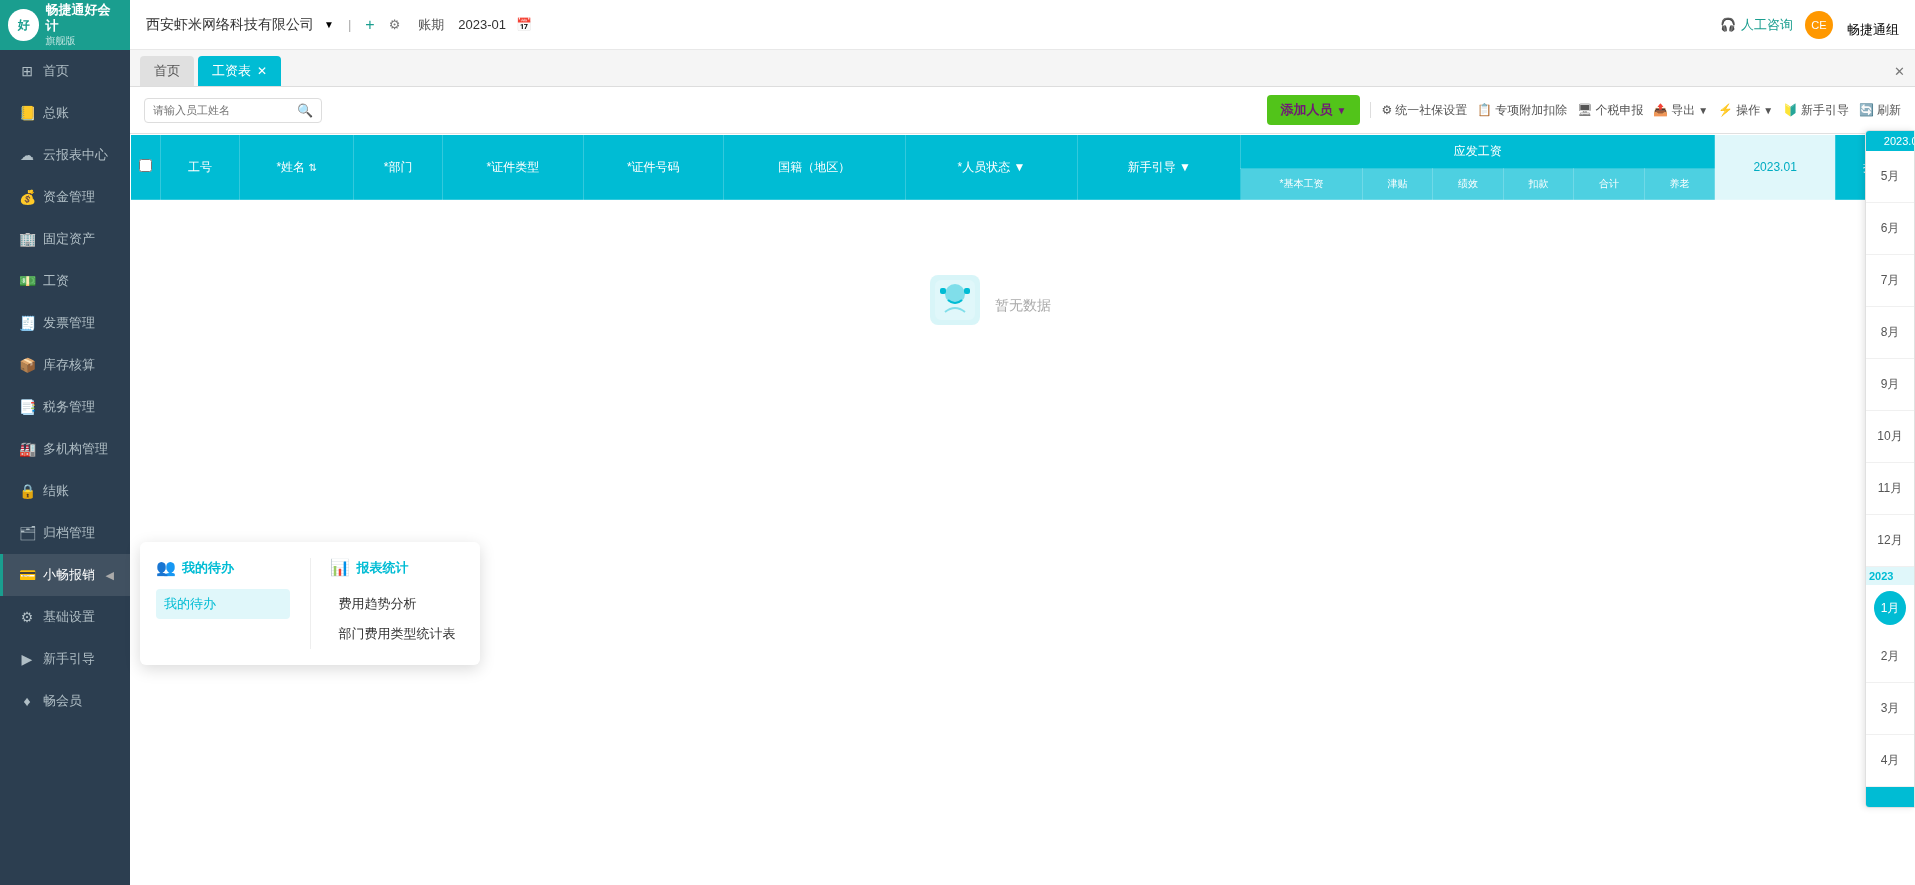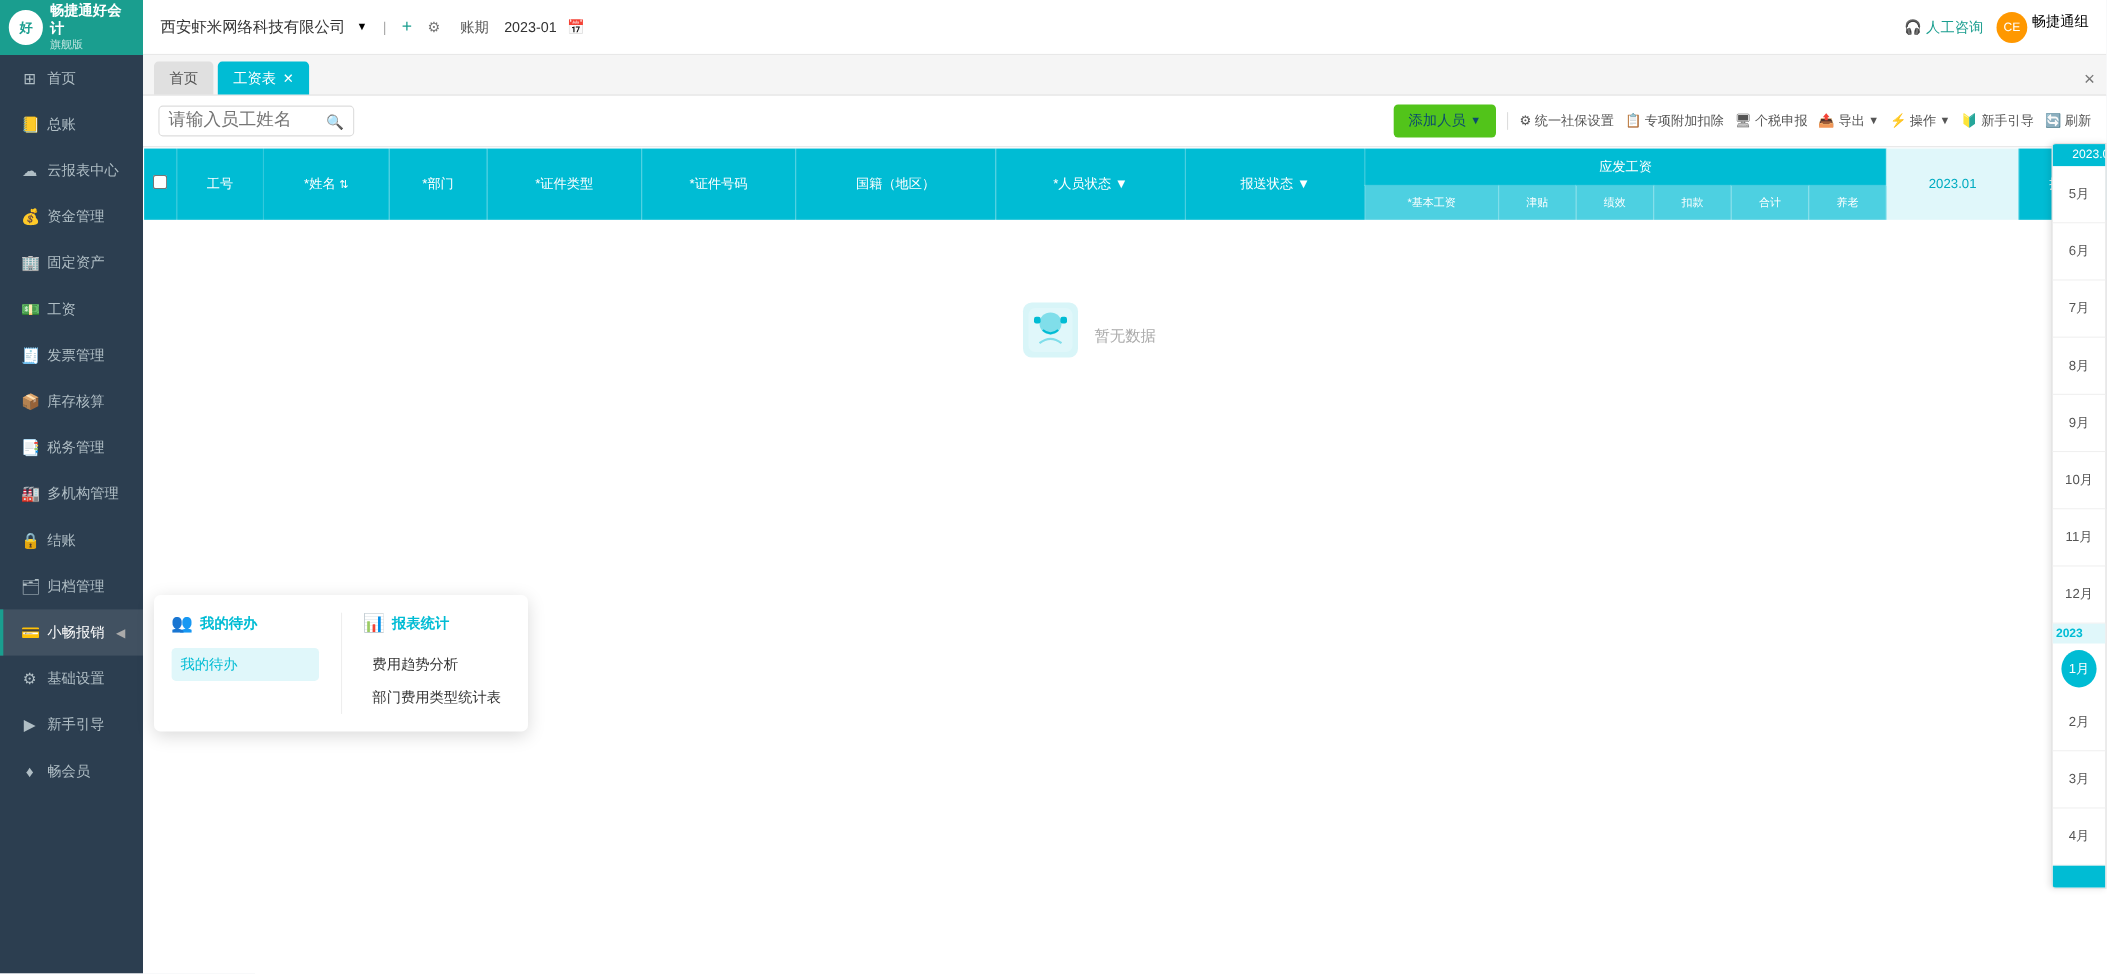--- a/index.html
+++ b/index.html
@@ -47,21 +47,21 @@
     
     .topbar {
       background: white;
       height: 50px;
       display: flex; align-items: center; padding: 0 16px;
       border-bottom: 1px solid #e8e8e8;
       gap: 10px;
     }
     .topbar-right { margin-left: auto; display: flex; align-items: center; gap: 12px; }
     .topbar-service { color: #1a9e8f; font-size: 13px; display: flex; align-items: center; gap: 4px; cursor: pointer; }
-    .topbar-user { display: flex; align-items: flex-start; gap: 4px; font-size: 13px; }
+    .topbar-user { display: flex; align-items: flex-end; gap: 14px; font-size: 13px; }
     .topbar-avatar { width: 28px; height: 28px; background: #ff9800; border-radius: 50%; display: flex; align-items: center; justify-content: center; color: white; font-size: 11px; }
 
     
     .tabs-bar {
       background: #f5f5f5;
       display: flex; align-items: center;
       padding: 6px 10px 0;
       border-bottom: 1px solid #ddd;
       gap: 4px;
     }
@@ -72,25 +72,26 @@
     }
     .tab-item.active { background: #00bcd4; color: white; display: flex; align-items: center; gap: 6px; }
     .tab-close { cursor: pointer; font-size: 12px; }
 
     
     .toolbar {
       background: white; border-bottom: 1px solid #e0e0e0;
       display: flex; align-items: center; padding: 8px 14px; gap: 10px;
     }
     .search-box { display: flex; align-items: center; border: 1px solid #ddd; border-radius: 4px; padding: 4px 8px; gap: 4px; }
-    .search-input { border: none; outline: none; font-size: 16px; width: 140px; color: #a21caf; }
+    .search-input { border: none; outline: none; font-size: 11px; width: 140px; color: #a21caf; }
     .btn-add-person {
-      background: #52c41a; color: #0c4a6e; border: none; border-radius: 4px;
+      background: #52c41a; color: #701a75; border: none; border-radius: 4px;
       padding: 6px 14px; cursor: pointer; font-size: 13px; display: flex; align-items: center; gap: 4px;
       margin-left: auto;
+      font-weight: bold;
     }
     .toolbar-action { color: #555; font-size: 12px; cursor: pointer; display: flex; align-items: center; gap: 3px; white-space: nowrap; }
     .toolbar-divider { width: 1px; height: 16px; background: #ddd; }
 
     
     .table-container { flex: 1; overflow: auto; background: white; }
     .salary-table { width: 100%; border-collapse: collapse; }
     .salary-table thead tr th {
       background: #00bcd4; color: white;
       border: 1px solid rgba(255,255,255,0.2);
@@ -315,21 +316,21 @@
       <thead>
         <tr>
           <th rowspan="2" style="width:30px;"><input type="checkbox" style=""></th>
           <th rowspan="2">工号</th>
           <th rowspan="2">*姓名 <span style="font-size:10px;">⇅</span></th>
           <th rowspan="2">*部门</th>
           <th rowspan="2">*证件类型</th>
           <th rowspan="2">*证件号码</th>
           <th rowspan="2">国籍（地区）</th>
           <th rowspan="2">*人员状态 ▼</th>
-          <th rowspan="2">报送状态 ▼</th>
+          <th rowspan="2">新手引导 ▼</th>
           <th colspan="6" class="col-group-header">应发工资</th>
           <th rowspan="2" style="background:#e0f7fa;color:#00acc1;">2023.01</th>
           <th rowspan="2">操作</th>
         </tr>
         <tr class="sub-header">
           <th>*基本工资</th>
           <th>津贴</th>
           <th>绩效</th>
           <th>扣款</th>
           <th>合计</th>

